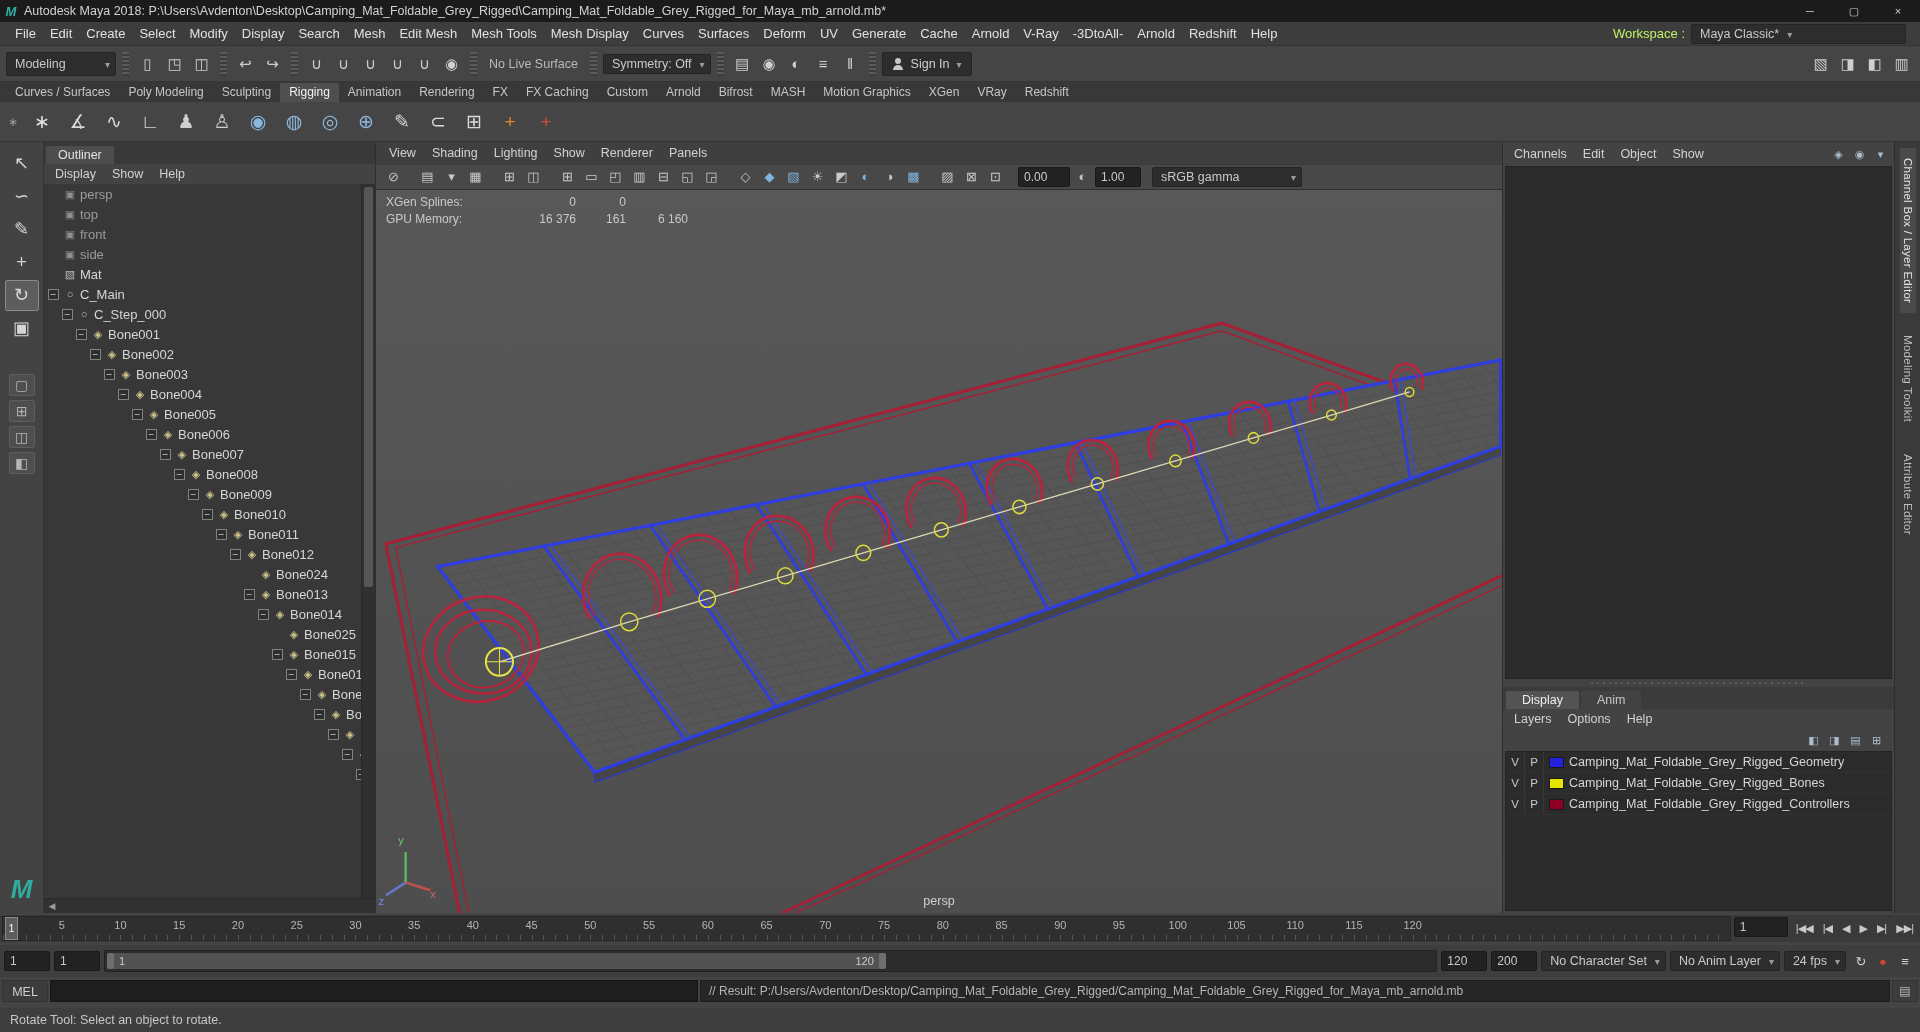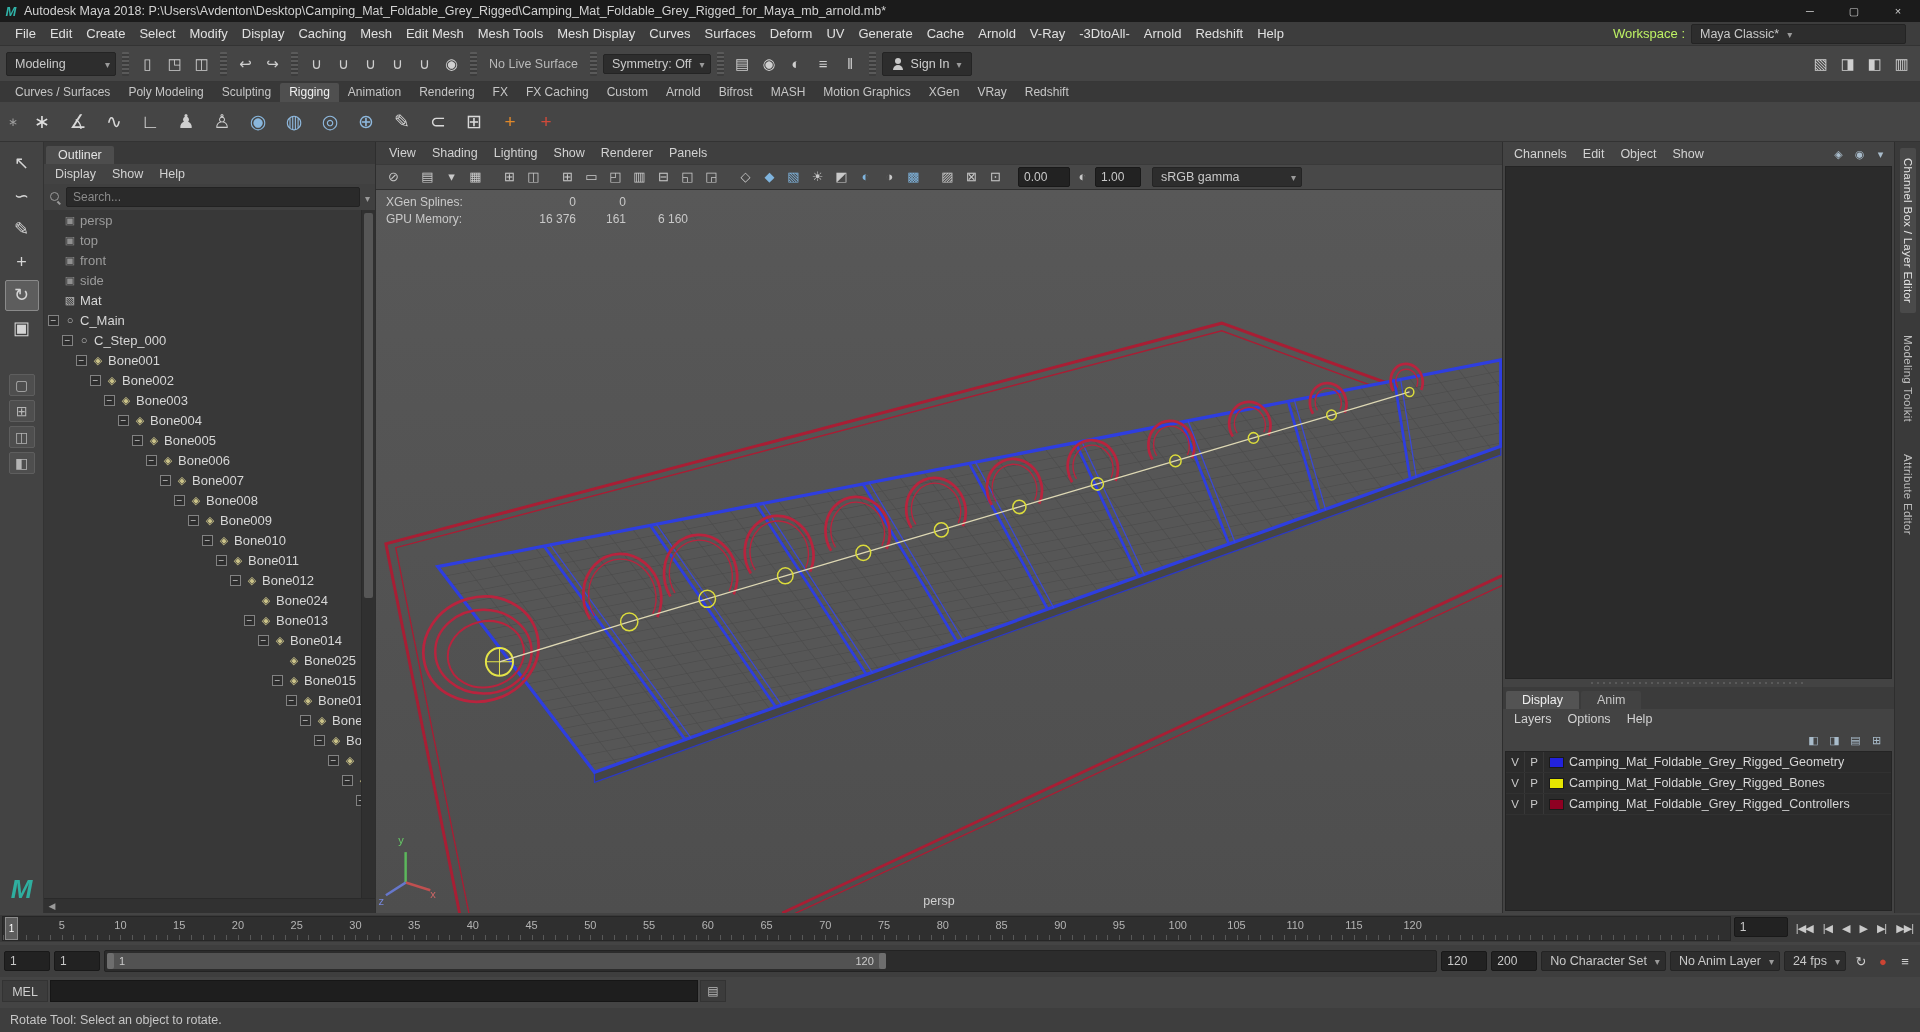--- a/index.html
+++ b/index.html
@@ -176,21 +176,21 @@
 
 <div class="menubar" data-name="menu-bar">
   <div class="menu-items">
 
   <span class="menu-item" data-name="menu-item">File</span>
       <span class="menu-item" data-name="menu-item">Edit</span>
       <span class="menu-item" data-name="menu-item">Create</span>
       <span class="menu-item" data-name="menu-item">Select</span>
       <span class="menu-item" data-name="menu-item">Modify</span>
       <span class="menu-item" data-name="menu-item">Display</span>
-      <span class="menu-item" data-name="menu-item">Caching</span>
+      <span class="menu-item" data-name="menu-item">Search</span>
       <span class="menu-item" data-name="menu-item">Mesh</span>
       <span class="menu-item" data-name="menu-item">Edit Mesh</span>
       <span class="menu-item" data-name="menu-item">Mesh Tools</span>
       <span class="menu-item" data-name="menu-item">Mesh Display</span>
       <span class="menu-item" data-name="menu-item">Curves</span>
       <span class="menu-item" data-name="menu-item">Surfaces</span>
       <span class="menu-item" data-name="menu-item">Deform</span>
       <span class="menu-item" data-name="menu-item">UV</span>
       <span class="menu-item" data-name="menu-item">Generate</span>
       <span class="menu-item" data-name="menu-item">Cache</span>
@@ -336,25 +336,20 @@
   <div class="outliner" data-name="outliner-panel">
     <div class="ol-header">
       <span class="ol-tab" data-name="outliner-title">Outliner</span>
     </div>
     <div class="panel-menus">
 
     <span class="pmenu-item" data-name="outliner-menu">Display</span>
         <span class="pmenu-item" data-name="outliner-menu">Show</span>
         <span class="pmenu-item" data-name="outliner-menu">Help</span>
       </div>
-    <div class="ol-search">
-      <span class="search-icon" data-name="search-icon"></span>
-      <input data-name="outliner-search-input" placeholder="Search..." style="">
-      <span class="caret" data-name="filter-options-icon"></span>
-    </div>
     <div class="ol-tree" data-name="outliner-tree">
       <div class="ol-rows">
 
           <div class="o-row" data-name="outliner-item" style="padding-left: 4px;">
             <span class="o-exp" data-name="expander-icon"></span>
             <span class="o-icon" data-name="camera-icon">▣</span>
             <span class="o-label dim">persp</span>
           </div>
 
           <div class="o-row" data-name="outliner-item" style="padding-left: 4px;">
@@ -849,18 +844,19 @@
 
   <button class="icon-btn" data-name="playback-loop-icon">↻</button>
       <button class="icon-btn red" data-name="auto-keyframe-icon">●</button>
       <button class="icon-btn" data-name="animation-preferences-icon">≡</button>
     </span>
 </div>
 
 <div class="cmdline" data-name="command-line">
   <span class="cmd-label" data-name="command-language-toggle">MEL</span>
   <input class="cmd-input" data-name="command-input" value="" style="">
+  <span class="cmd-result" data-name="command-result">// Result: P:/Users/Avdenton/Desktop/Camping_Mat_Foldable_Grey_Rigged/Camping_Mat_Foldable_Grey_Rigged_for_Maya_mb_arnold.mb</span>
   <button class="cmd-icon" data-name="script-editor-icon"></button>
 </div>
 
 <div class="helpline" data-name="help-line">
   <span data-name="help-text">Rotate Tool: Select an object to rotate.</span>
 </div>
 
 </body></html>

